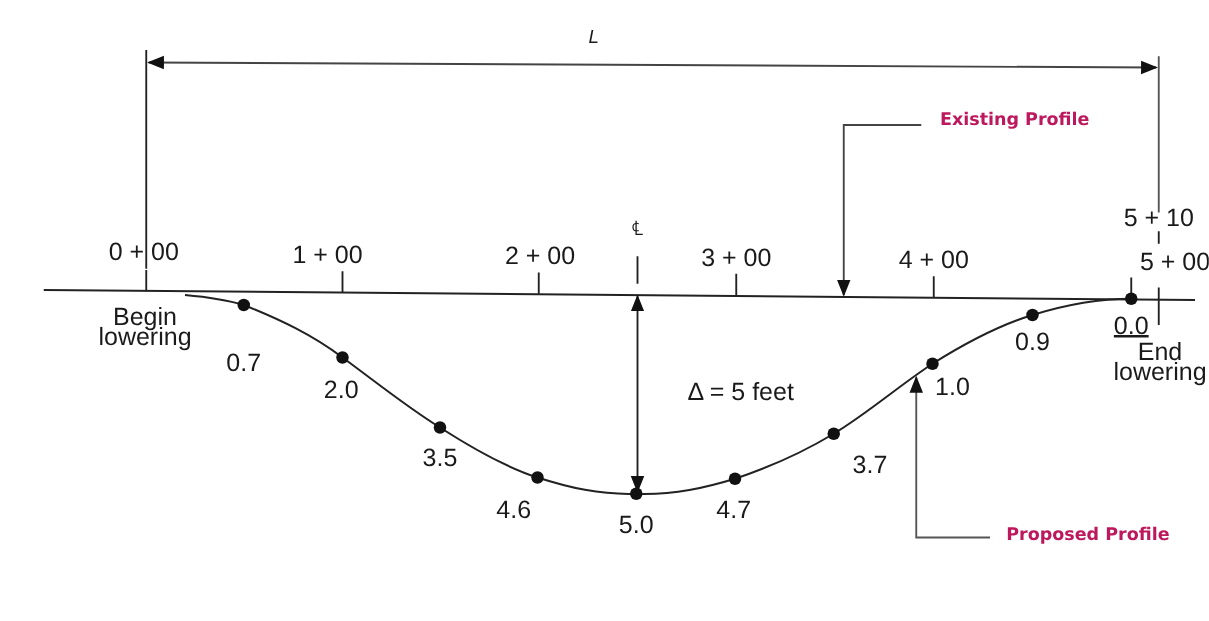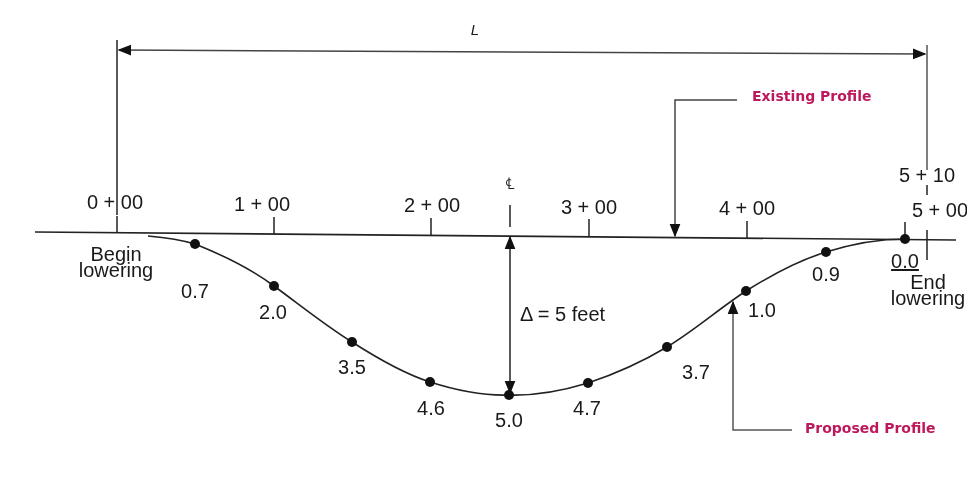--- a/index.html
+++ b/index.html
@@ -76,26 +76,26 @@
 
 <div class="lbl ctr" style="left:116px;top:246px;">
   <div>Begin</div>
   <div>lowering</div>
 </div>
 <div class="lbl ctr" style="left:928px;top:274px;">
   <div>End</div>
   <div>lowering</div>
 </div>
 
-<div class="lbl" style="left:520px;top:306px;">Δ = 5 feet</div>
+<div class="lbl" style="left:550px;top:306px;">Δ = 5 feet</div>
 
 <div class="lbl ctr" style="left:195px;top:263px;margin-top:20px;">0.7</div>
 <div class="lbl ctr" style="left:273px;top:304px;">2.0</div>
 <div class="lbl ctr" style="left:352px;top:359px;">3.5</div>
-<div class="lbl ctr" style="left:431px;top:400px;text-align:right;">4.6</div>
+<div class="lbl ctr" style="left:411px;top:400px;text-align:right;">4.6</div>
 <div class="lbl ctr" style="left:509px;top:412px;">5.0</div>
 <div class="lbl ctr" style="left:587px;top:400px;">4.7</div>
 <div class="lbl ctr" style="left:668px;top:364px;margin-left:28px;">3.7</div>
 <div class="lbl ctr" style="left:762px;top:302px;">1.0</div>
 <div class="lbl ctr" style="left:826px;top:266px;">0.9</div>
 <div class="lbl ctr" style="left:905px;top:253px;text-decoration:underline;">0.0</div>
 
 <div class="callout" style="left:752px;top:88px;">Existing Profile</div>
 <div class="callout" style="left:805px;top:420px;">Proposed Profile</div>
 

